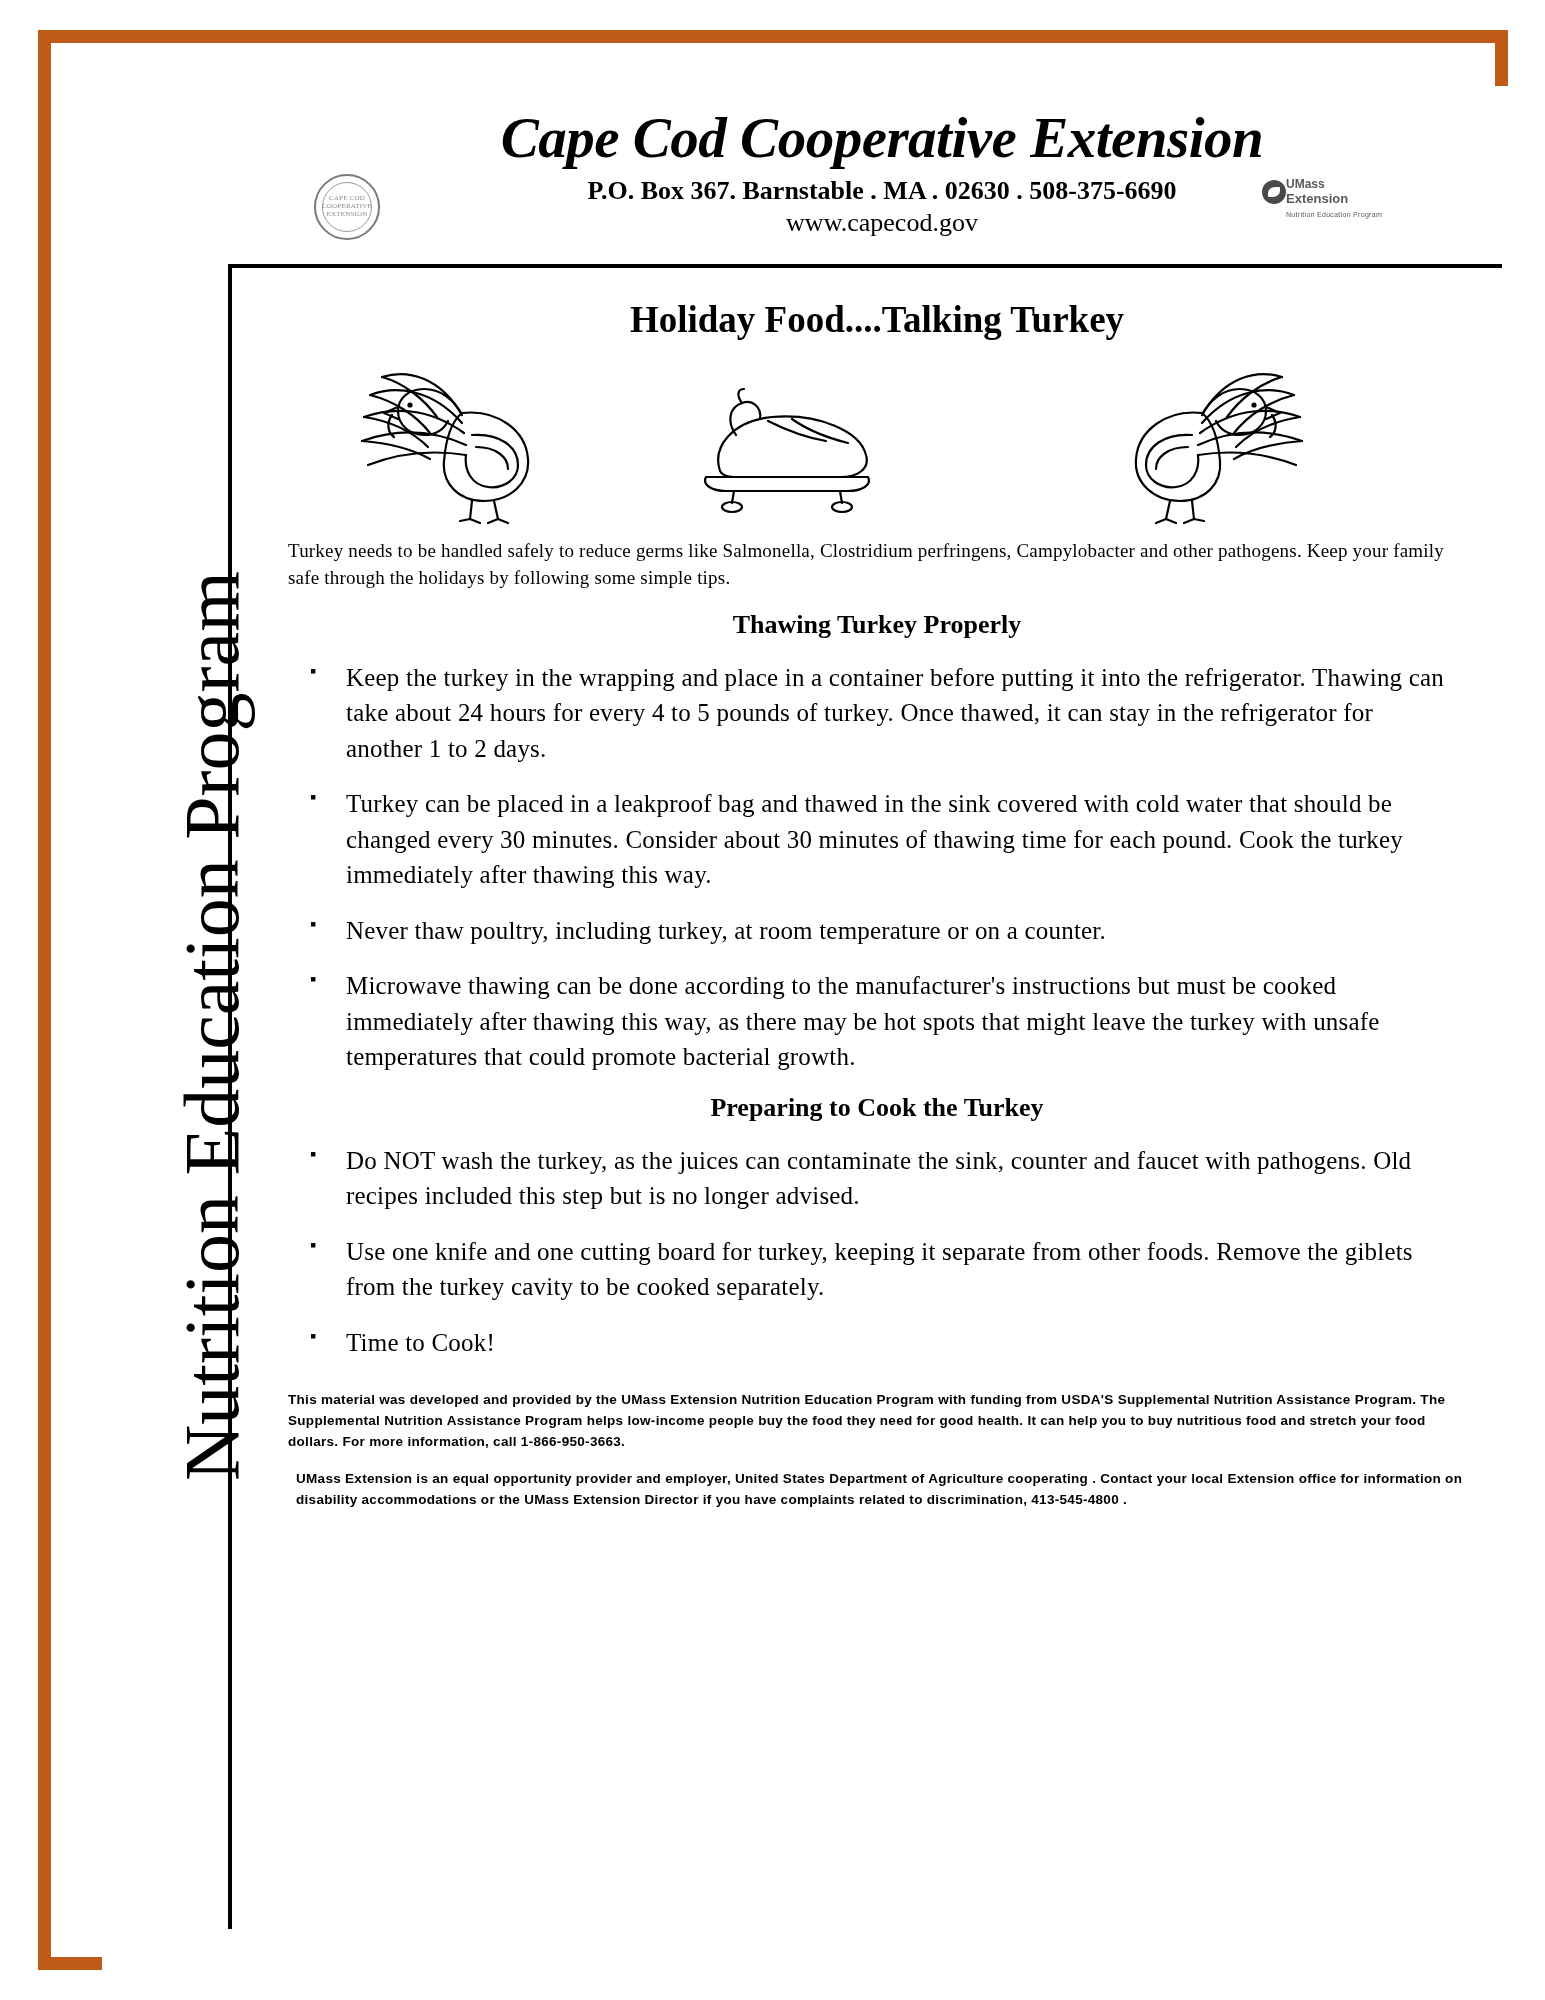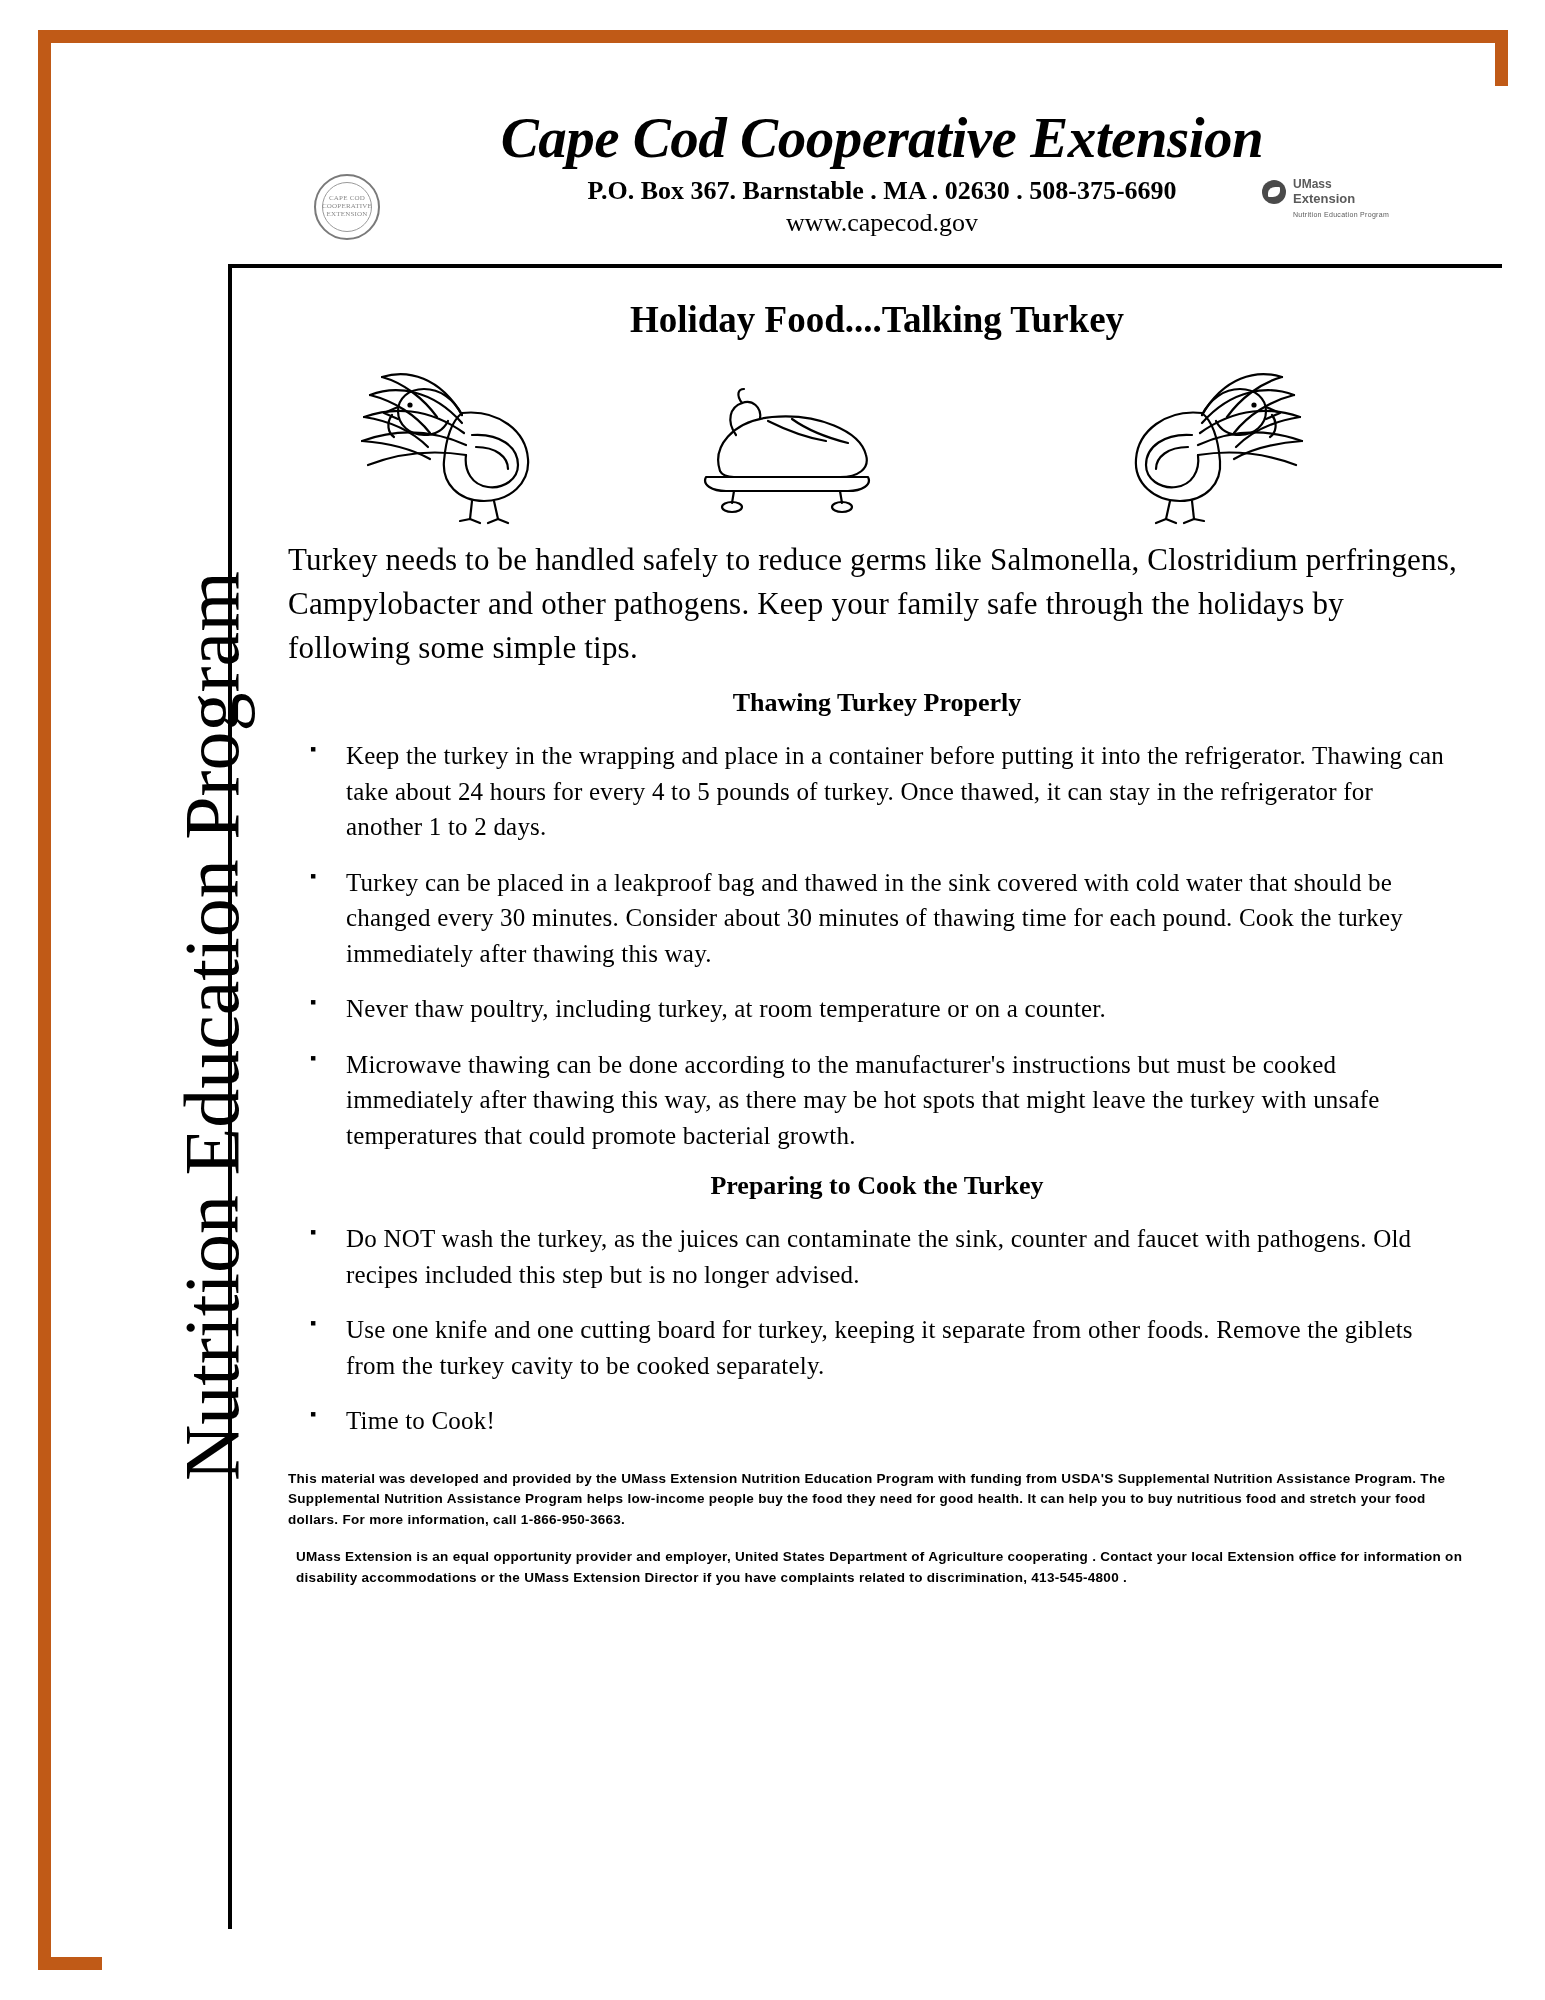--- a/index.html
+++ b/index.html
@@ -123,21 +123,20 @@
 
   
   .umass-logo {
     position: absolute;
     left: 1160px;
     top: 92px;
     width: 185px;
     height: 58px;
     display: flex;
     align-items: flex-start;
-    gap: 7px;
   }
   .umass-mark {
     width: 24px;
     height: 24px;
     border-radius: 50%;
     background: #4a4a4a;
     flex: 0 0 auto;
     margin-top: 2px;
     position: relative;
   }
@@ -202,21 +201,21 @@
     position: absolute;
   }
   .art svg { display: block; }
   .turkey-left { left: 60px; top: 0px; }
   .turkey-right { left: 800px; top: 0px; }
   .roast { left: 420px; top: 22px; }
 
   
   .intro {
     font-family: "Liberation Serif", serif;
-    font-size: 31px;
+    font-size: 19px;
     line-height: 1.42;
     color: #000;
     margin: 8px 36px 0 36px;
     letter-spacing: 0.2px;
   }
   .section-head {
     text-align: center;
     font-family: "Liberation Serif", serif;
     font-weight: bold;
     font-size: 26px;

